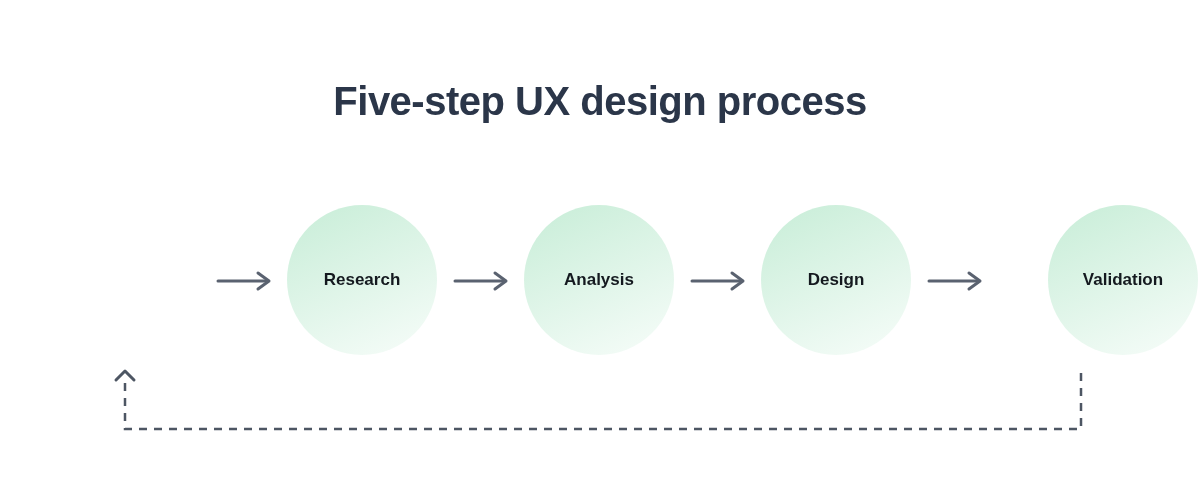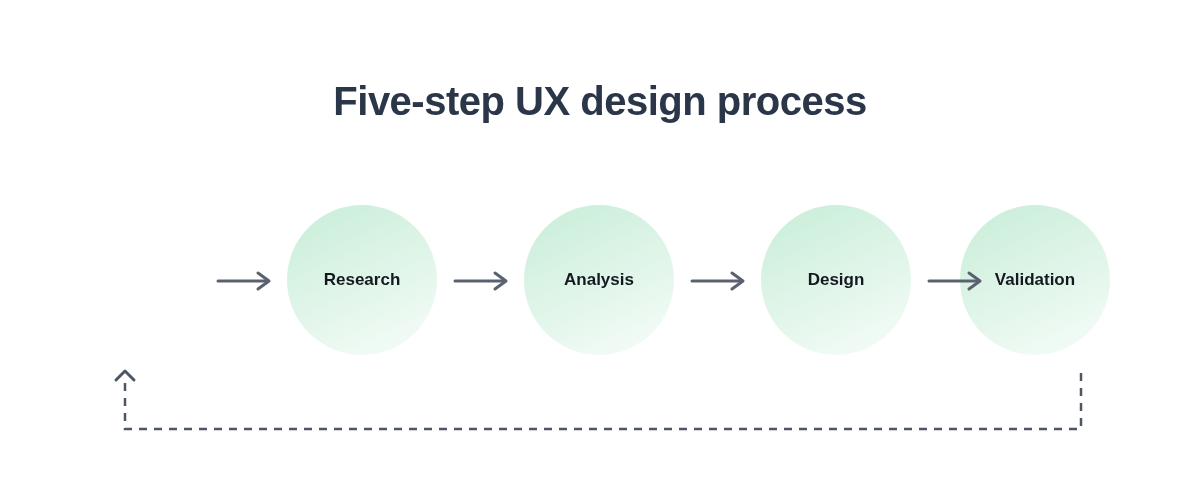--- a/index.html
+++ b/index.html
@@ -61,21 +61,21 @@
   .circle.start .label{
     color:var(--label-start-color);
   }
   .circle.green{
     background:linear-gradient(155deg,var(--green-circle-top) 0%,var(--green-circle-bottom) 95%);
   }
   .pos-1{left:50px;}
   .pos-2{left:287px;}
   .pos-3{left:524px;}
   .pos-4{left:761px;}
-  .pos-5{left:960px;text-align:center;}
+  .pos-5{left:1048px;text-align:center;}
   .arrow{
     position:absolute;
     top:270px;
     width:58px;
     height:22px;
   }
   .arrow-pos-1{left:216px;}
   .arrow-pos-2{left:453px;}
   .arrow-pos-3{left:690px;}
   .arrow-pos-4{left:927px;}

